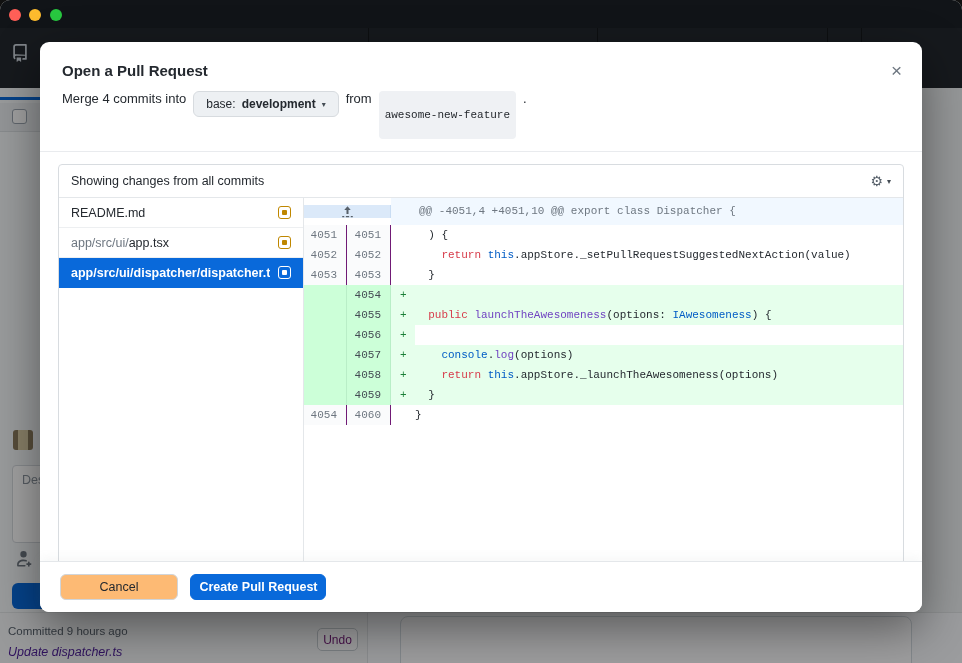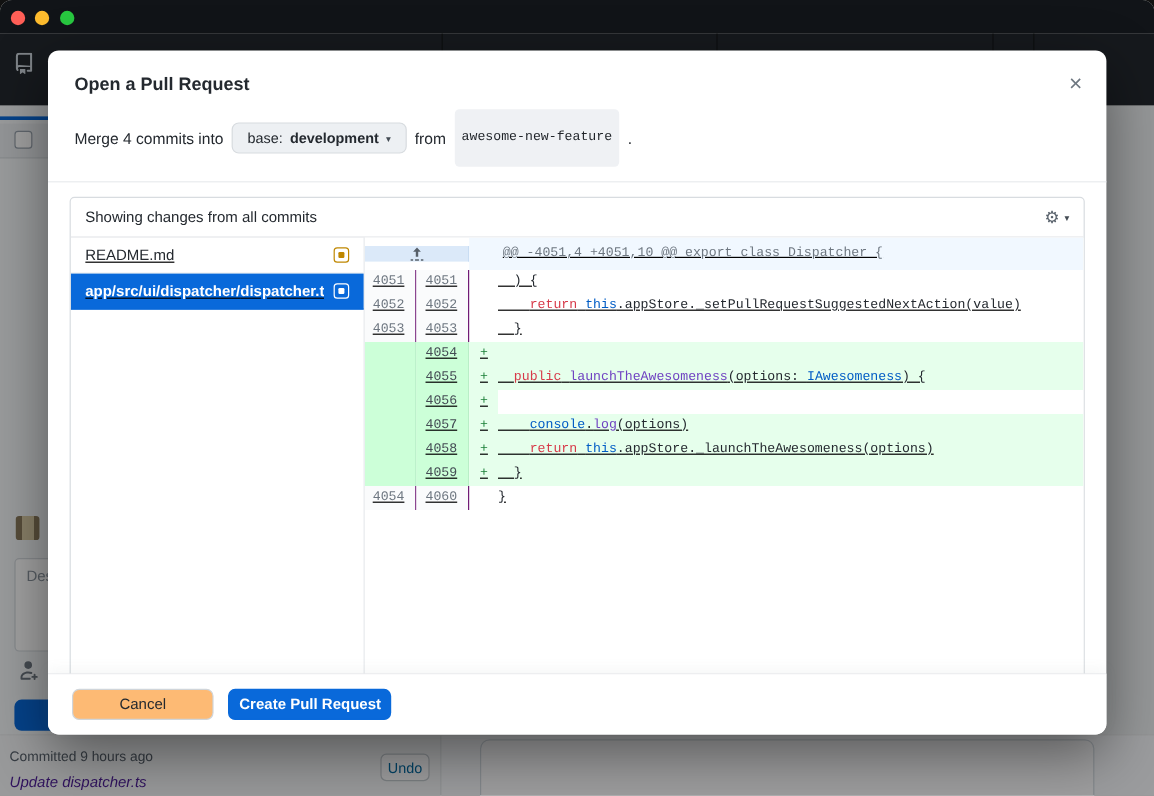--- a/index.html
+++ b/index.html
@@ -42,52 +42,52 @@
                background:#edeff1; border-left:1px solid #dfe2e5; }
 
   .bottom-strip { position:absolute; left:0; top:612px; width:100%; height:51px;
                   border-top:1px solid #dfe2e5; }
   .bottom-left { position:absolute; left:0; top:0; width:368px; height:100%;
                  background:#f2f4f6; border-right:1px solid #dcdfe2; }
   .committed-label { position:absolute; left:8px; top:12px; font-size:11.5px; color:#57606a; }
   .commit-msg { position:absolute; left:8px; top:32px; font-size:12.5px; color:#4c1d95;font-style:italic; }
   .undo-btn { position:absolute; left:317px; top:15px; width:41px; height:23px;
               background:#fafbfc; border:1px solid #c3c9ce; border-radius:5px;
-              font-size:12px; color:#0369a1; display:flex; align-items:center; justify-content:center; }
+              font-size:12px; color:#701a75; display:flex; align-items:center; justify-content:center; }
   .bottom-right { position:absolute; left:368px; top:0; right:0; height:100%; background:#f6f8fa; }
   .bg-box { position:absolute; left:32px; top:3px; width:512px; height:60px;
             background:#fafbfc; border:1px solid #d0d7de; border-radius:8px; }
 
   .overlay { position:absolute; inset:0; background:rgba(0,0,0,0.37); z-index:50; }
 
   
   .dialog { position:absolute; left:40px; top:42px; width:882px; height:570px; background:#fff;
             border-radius:9px; box-shadow:0 16px 48px rgba(0,0,0,0.45); z-index:100; }
   .dlg-header { padding:20px 22px 0; position:relative; }
   .dlg-title { font-size:15px; font-weight:700; color:#24292f; line-height:17px; }
   .dlg-close { position:absolute; right:20px; top:20px; font-size:19px; line-height:17px;
                color:#6e7781; cursor:pointer; }
-  .merge-row { display:flex; align-items:center; gap:7px; padding:12px 22px;
+  .merge-row { display:flex; align-items:flex-start; gap:7px; padding:12px 22px;
                border-bottom:1px solid #e9ebee; font-size:13px; color:#24292f; }
   .base-btn { display:inline-flex; align-items:center; gap:6px; height:26px; padding:0 12px;
               background:#edf0f3; border:1px solid #d7dbdf; border-radius:6px;
               font-size:12px; color:#24292f; cursor:pointer; }
   .base-btn .bold { font-weight:700; }
   .caret { font-size:8px; color:#444c54; }
   .ref-chip { font-family:"Liberation Mono", monospace; font-size:11px; background:#eff1f4;
               border-radius:4px; padding:18px 6px; color:#1f2328; }
 
   .changes-panel { margin:12px 18px 0; height:402px; border:1px solid #d8dce0; border-radius:4px;
                    overflow:hidden; display:flex; flex-direction:column; background:#fff; }
   .panel-header { height:33px; flex:none; border-bottom:1px solid #e4e7ea; display:flex;
                   align-items:center; justify-content:space-between; padding:0 12px;
                   font-size:12.5px; color:#24292f; }
   .gear-group { display:flex; align-items:center; gap:4px; color:#57606a; cursor:pointer; }
   .gear { font-size:14px; line-height:1; }
-  .panel-body { flex:1; display:flex; min-height:0;text-decoration:underline; }
+  .panel-body { flex:1; display:flex; min-height:0; }
   .file-list { width:245px; flex:none; border-right:1px solid #e4e7ea; }
   .file-row { height:30px; display:flex; align-items:center; padding:0 12px;
               border-bottom:1px solid #edeff1; font-size:12.5px; color:#24292f; cursor:pointer; }
   .file-row .path { flex:1; white-space:nowrap; overflow:hidden; }
   .file-row .dir { color:#6e7781; }
   .file-row.selected { background:#0969da; border-bottom-color:#0969da; color:#fff; font-weight:600; }
   .file-row.selected .dir { color:#fff; }
   .status-icon { width:13px; height:13px; border:1.5px solid #bf8700; border-radius:3px;
                  position:relative; flex:none; margin-left:8px; }
   .status-icon::after { content:""; position:absolute; left:50%; top:50%; width:5px; height:5px;
@@ -208,20 +208,24 @@
         <span>Showing changes from all commits</span>
         <span class="gear-group">
           <span class="gear">⚙</span>
           <span class="caret">▾</span>
         </span>
       </div>
       <div class="panel-body">
         <div class="file-list">
             <div class="file-row">
               <span class="path"><span class="dir"></span><span>README.md</span></span>
+              <span class="status-icon"></span>
+            </div>
+            <div class="file-row">
+              <span class="path"><span class="dir">app/src/ui/</span><span>app.tsx</span></span>
               <span class="status-icon"></span>
             </div>
             <div class="file-row selected">
               <span class="path"><span class="dir">app/src/ui/dispatcher/</span><span>dispatcher.ts</span></span>
               <span class="status-icon"></span>
             </div>
           </div>
         <div class="diff">
           <div class="hunk-row">
             <span class="hunk-gutter">

